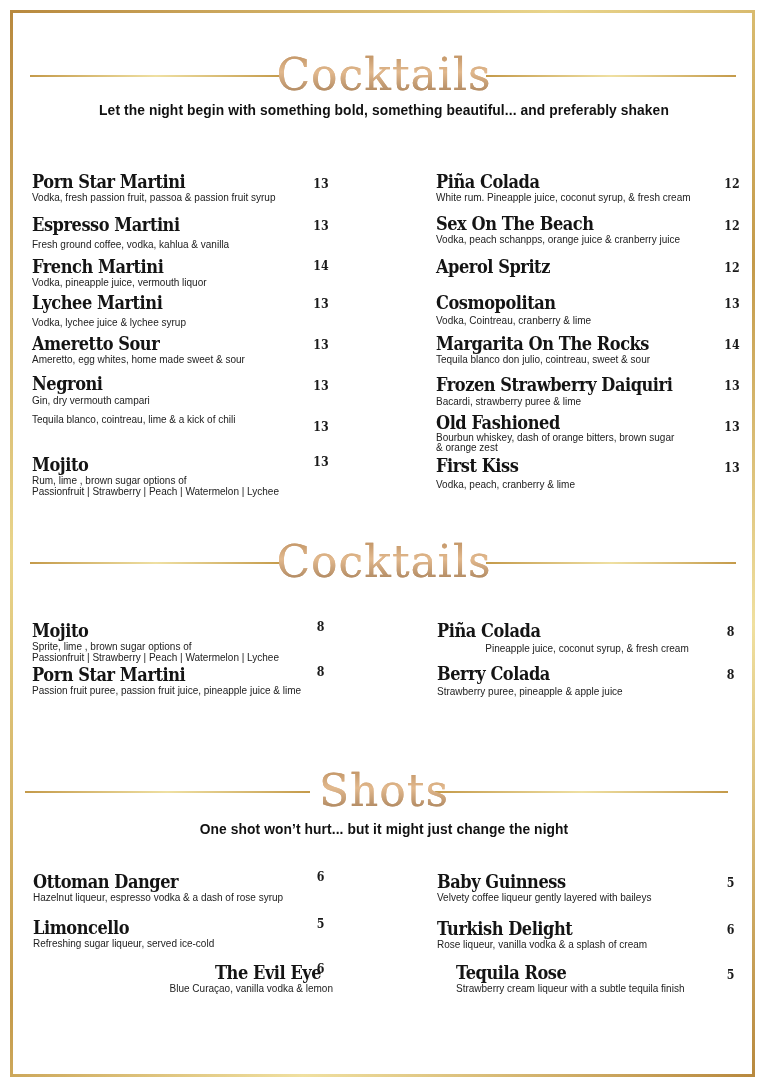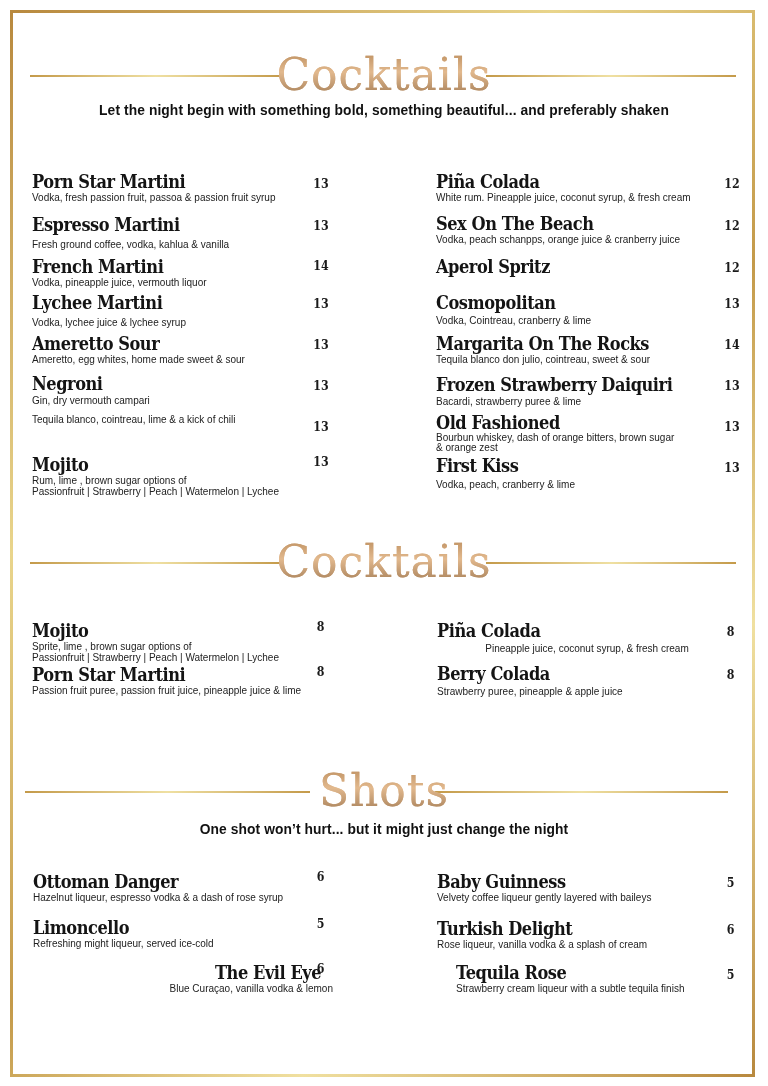--- a/index.html
+++ b/index.html
@@ -208,21 +208,21 @@
 <div class="tagline" style="top:820px;">One shot won’t hurt... but it might just change the night</div>
 
 <div class="item" style="left:33px; top:871px;">
   <div class="item-name">Ottoman Danger</div>
   <div class="item-desc">Hazelnut liqueur, espresso vodka &amp; a dash of rose syrup</div>
 </div>
 <div class="item-price price-left" style="left:316px; top:869px;">6</div>
 
 <div class="item" style="left:33px; top:917px;">
   <div class="item-name">Limoncello</div>
-  <div class="item-desc">Refreshing might liqueur, served ice-cold</div>
+  <div class="item-desc">Refreshing sugar liqueur, served ice-cold</div>
 </div>
 <div class="item-price price-left" style="left:316px; top:916px;">5</div>
 
 <div class="item" style="left:33px; top:962px;text-align:right;">
   <div class="item-name">The Evil Eye</div>
   <div class="item-desc">Blue Curaçao, vanilla vodka &amp; lemon</div>
 </div>
 <div class="item-price price-left" style="left:316px; top:961px;">6</div>
 
 <div class="item" style="left:437px; top:871px;">

